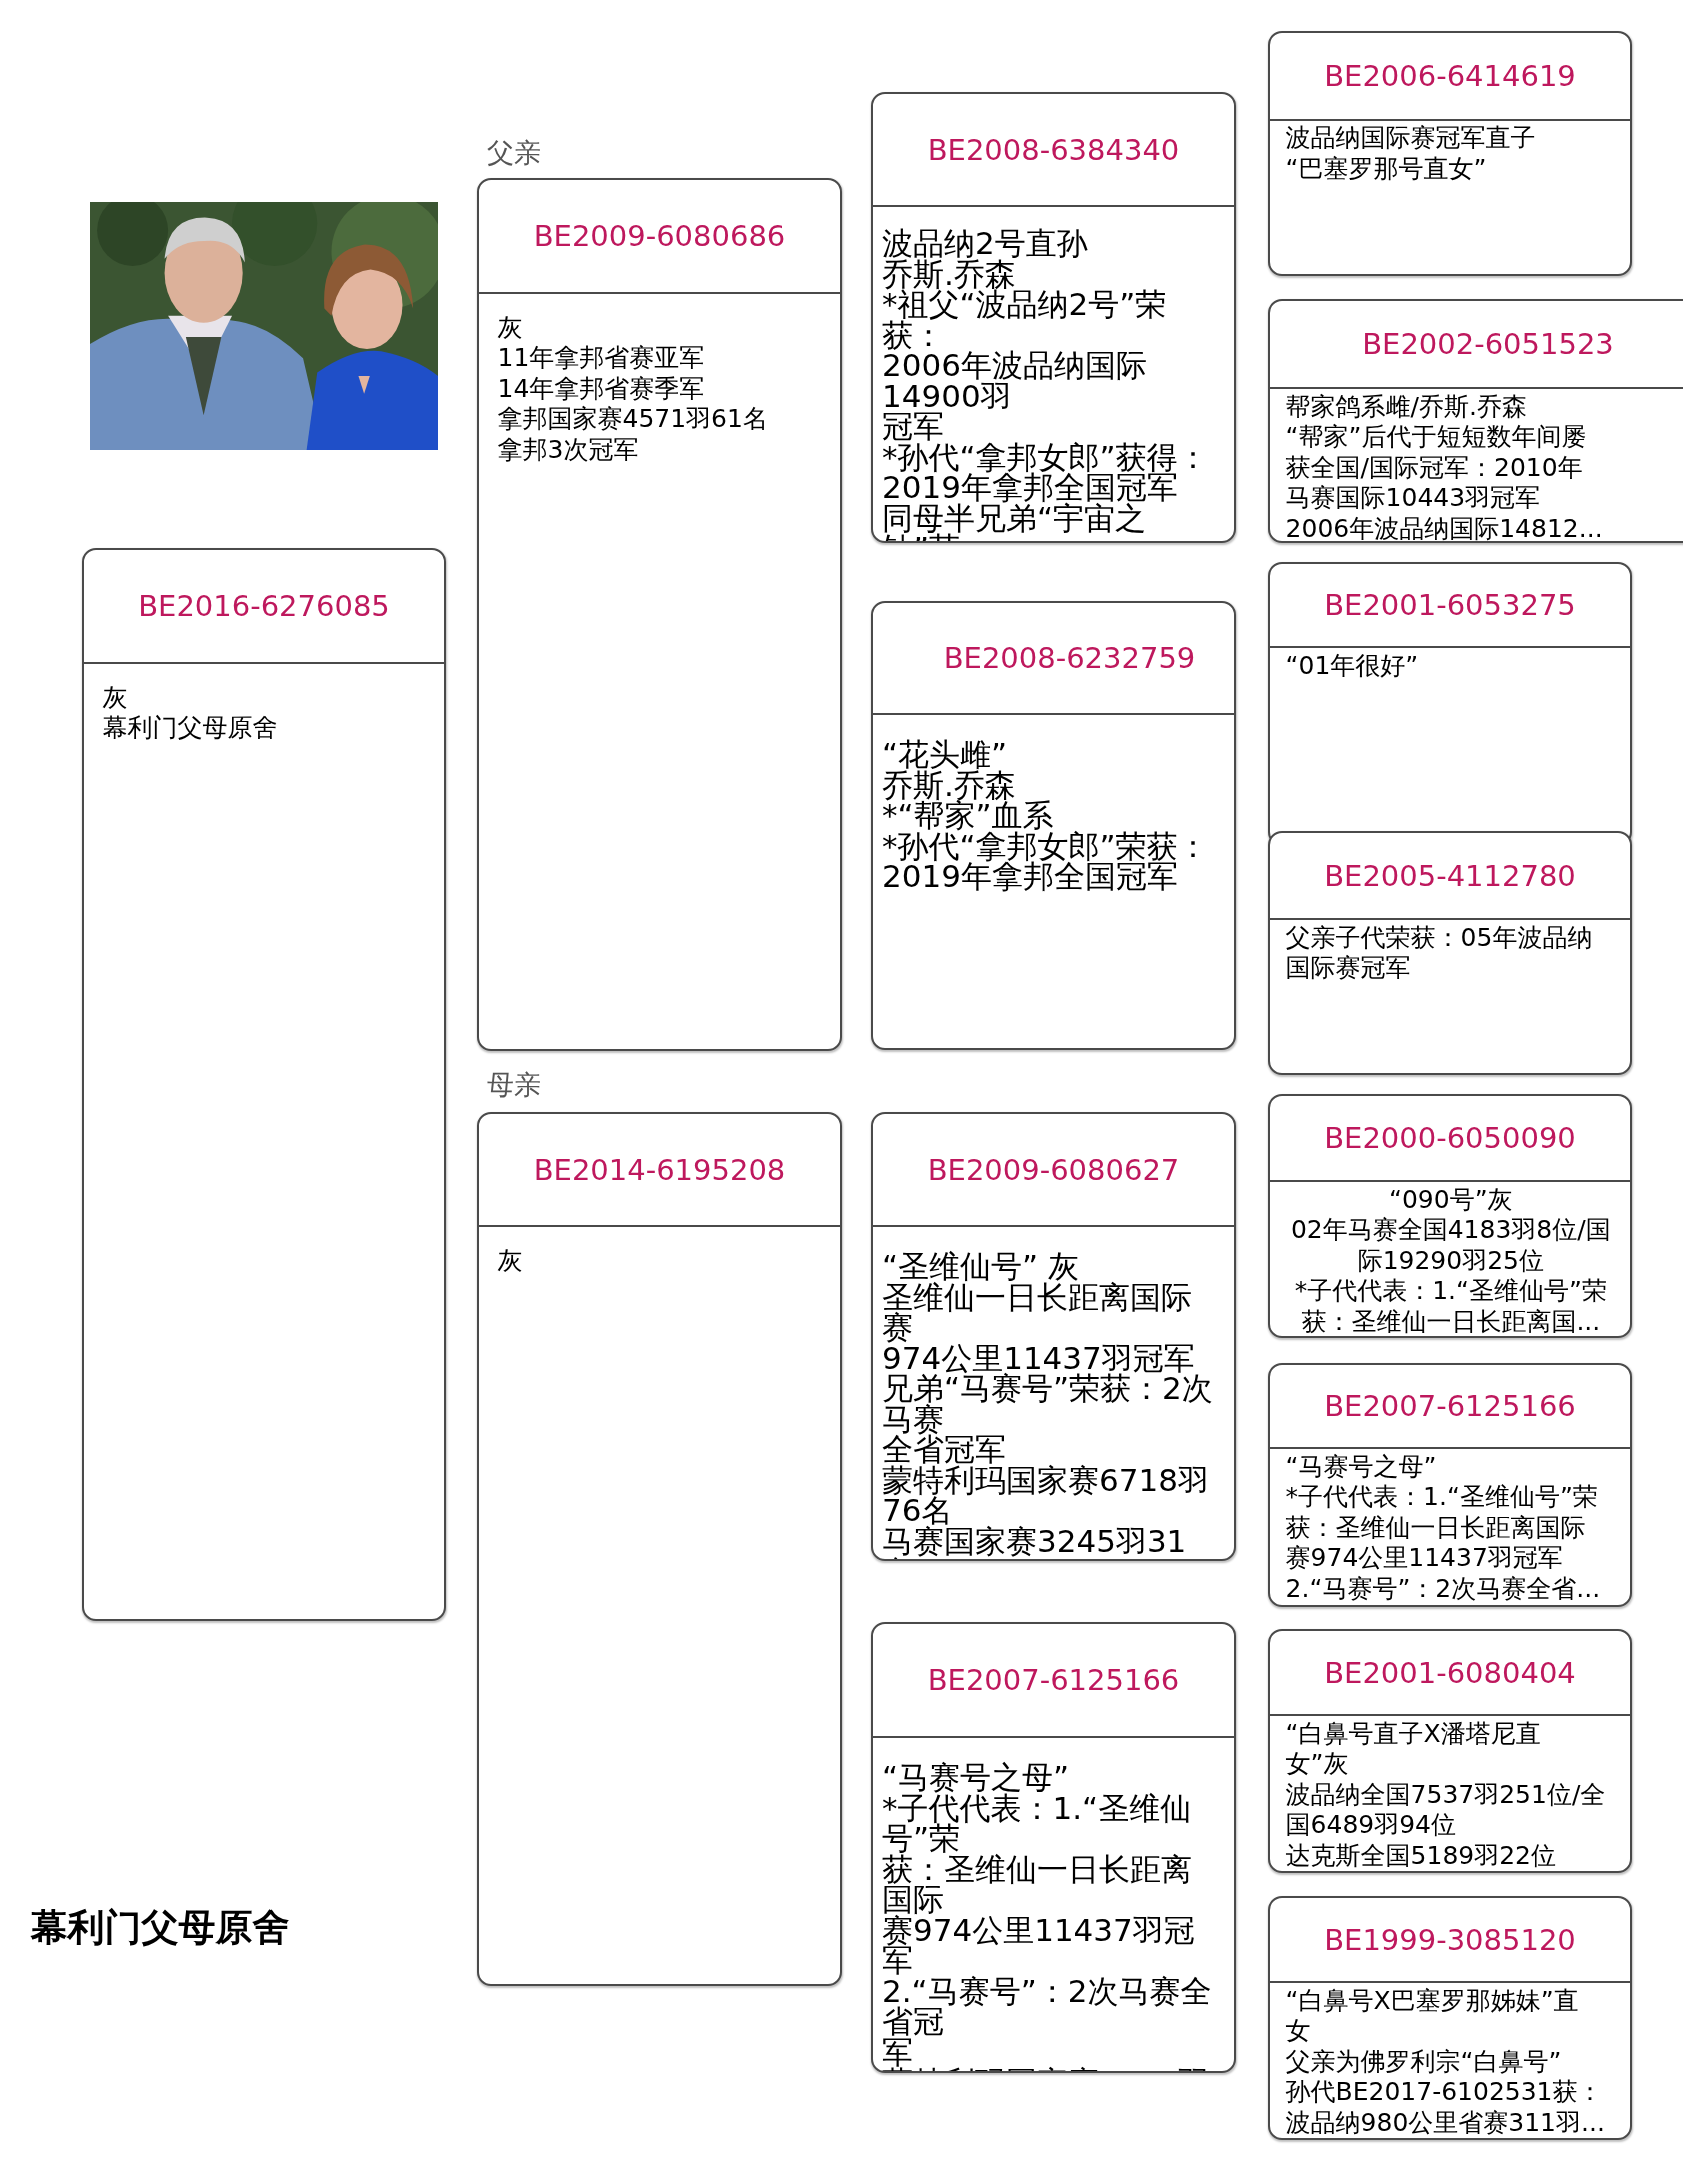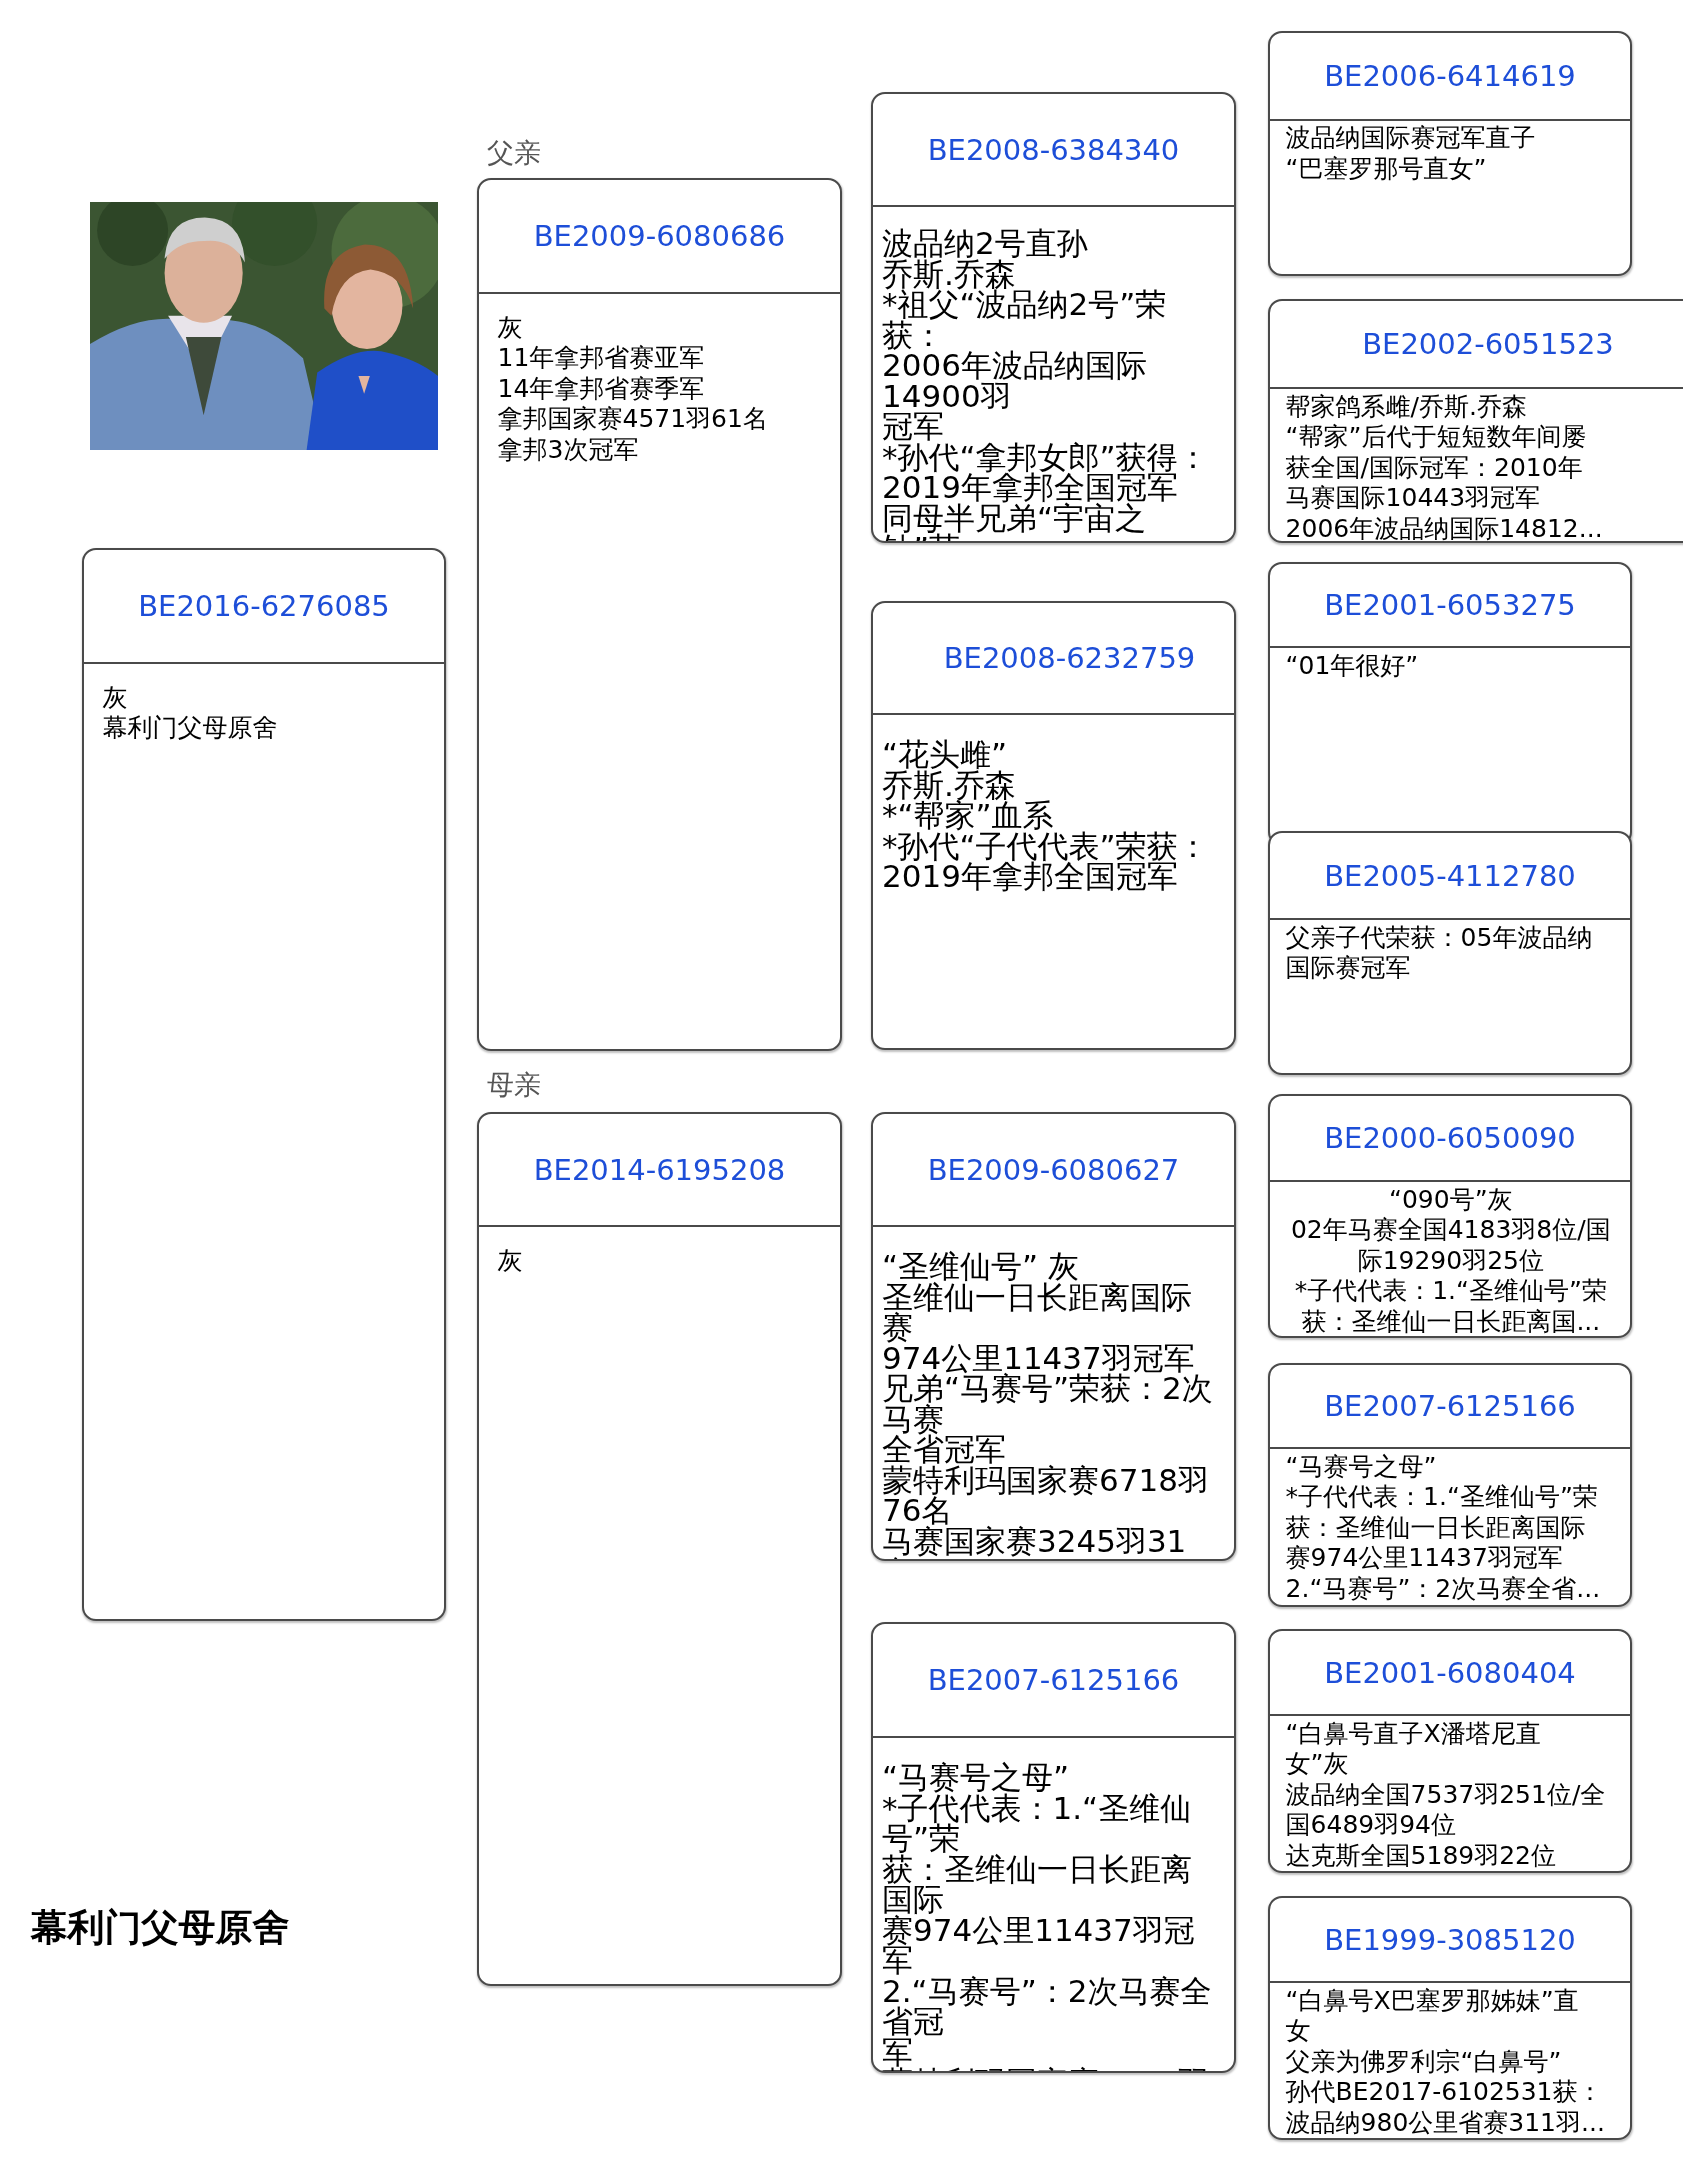--- a/index.html
+++ b/index.html
@@ -6,21 +6,21 @@
   body { width: 1683px; height: 2183px; position: relative; overflow: hidden;
          font-family: "DejaVu Sans", "Liberation Sans", sans-serif; color: #000; }
   .photo { position: absolute; left: 90px; top: 202px; width: 348px; height: 248px;
            overflow: hidden; background: #3e5a34; }
   .photo svg { display: block; width: 100%; height: 100%; }
   .gen-label { position: absolute; font-size: 27px; color: #555; }
   .card { position: absolute; box-sizing: border-box; border: 2.8px solid #4a4a4a;
           border-radius: 14px; background: #fff; box-shadow: 0.7px 1.4px 2.1px rgba(0,0,0,0.25); overflow: hidden; }
   .card .hd { position: absolute; left: 0; right: 0; top: 0; box-sizing: border-box;
               border-bottom: 2.8px solid #4a4a4a; display: flex; align-items: center; justify-content: center;
-              color: #1d4ed8; white-space: nowrap; }
+              color: #be185d; white-space: nowrap; }
   .card .bd { position: absolute; left: 0; right: 0; bottom: 0; box-sizing: border-box;
               white-space: pre-line; overflow: hidden; }
   .big .hd { font-size: 29px; }
   .big .bd { font-size: 25px; line-height: 30.5px; padding: 18.5px 17px 0 18.5px; }
   .mid .hd { font-size: 29px; }
   .mid .bd { font-size: 31px; line-height: 30.5px; padding: 24px 17px 0 9px; }
   .sm .hd { font-size: 29px; }
   .sm .bd { font-size: 25px; line-height: 30.5px; padding: 2.8px 14px 0 15.6px; }
   .caption { position: absolute; left: 30.5px; top: 1903px; font-size: 37px; font-weight: bold; }
 </style>
@@ -81,21 +81,21 @@
 2019年拿邦全国冠军
 同母半兄弟“宇宙之钻”获：
 2006年波品纳970公里
 14812羽 国际冠军（比利...</div>
 </div>
 <div class="card mid" style="left:871px; top:601px; width:365px; height:449px;">
   <div class="hd" style="height:112px;padding-left:32px;">BE2008-6232759</div>
   <div class="bd" style="top:112px;">“花头雌”
 乔斯.乔森
 *“帮家”血系
-*孙代“子代代表”荣获：
+*孙代“拿邦女郎”荣获：
 2019年拿邦全国冠军</div>
 </div>
 <div class="card mid" style="left:871px; top:1112px; width:365px; height:449px;">
   <div class="hd" style="height:113px;">BE2009-6080627</div>
   <div class="bd" style="top:113px;">“圣维仙号” 灰
 圣维仙一日长距离国际赛
 974公里11437羽冠军
 兄弟“马赛号”荣获：2次马赛
 全省冠军
 蒙特利玛国家赛6718羽76名

